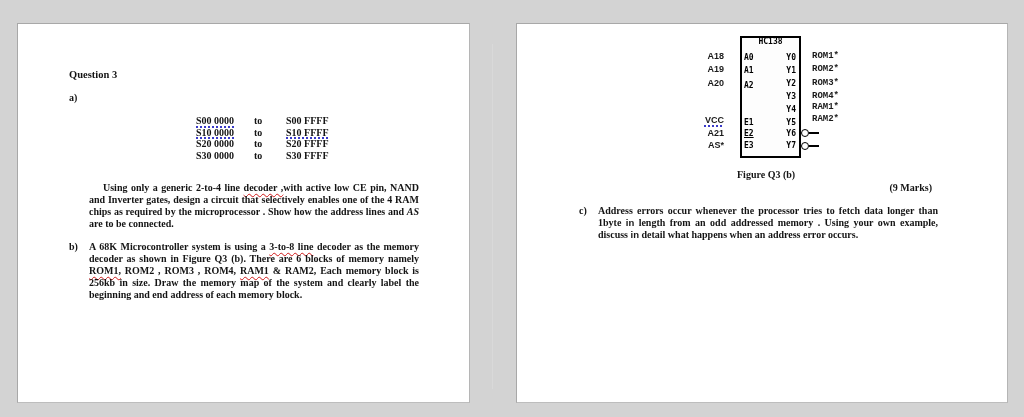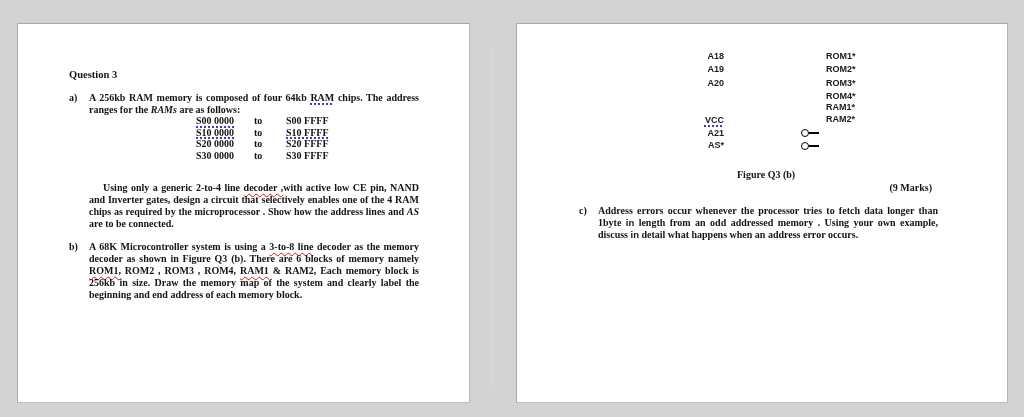--- a/index.html
+++ b/index.html
@@ -70,21 +70,21 @@
   .pin.pl { left:2px; }
   .pin.pr { right:3px; text-align:right; }
   .pin.active-low { text-decoration:underline; text-decoration-thickness:1px; text-underline-offset:1px; }
 
   .sig {
     position:absolute;
     font-family:"Liberation Sans", sans-serif; font-weight:bold; font-size:9px;
     line-height:10px; color:#1a1a1a;
   }
   .sig.sl { left:160px; width:47px; text-align:right; }
-  .sig.sr { left:309px; }
+  .sig.sr { left:295px;font-family:Liberation Mono, monospace; }
 
   .bubble {
     position:absolute; left:284px; width:8px; height:8px;
     border:1.5px solid #000; border-radius:50%; background:#fff;
   }
   .stub { position:absolute; left:292px; width:10px; height:2px; background:#000; }
 
   .caption { position:absolute; left:220px; top:145px; }
   .marks   { position:absolute; right:75px; top:158px;padding-left:21px; }
 
@@ -94,21 +94,20 @@
 <body>
 
 <div class="canvas">
 
   <div class="page page-left">
 
     <div class="doc heading" style="left:51px; top:45px;">Question 3</div>
 
     <div class="doc" style="left:51px; top:68px;">a)</div>
 
-    <p class="doc body-par" style="left:71px; top:68px; width:330px;"><span>A 256kb RAM memory is composed of four 64kb </span><span class="sq-blue">RAM</span><span> chips. The address ranges for the </span><i>RAMs</i><span> are as follows:</span></p>
 
     <div class="addr-table doc">
       <div class="addr-row">
         <span class="c1 sq-blue">S00 0000</span><span class="c2">to</span><span class="c3">S00 FFFF</span>
       </div>
       <div class="addr-row">
         <span class="c1 sq-blue">S10 0000</span><span class="c2">to</span><span class="c3 sq-blue">S10 FFFF</span>
       </div>
       <div class="addr-row">
         <span class="c1">S20 0000</span><span class="c2">to</span><span class="c3">S20 FFFF</span>
@@ -129,20 +128,38 @@
 
   <div class="page page-right">
 
     <span class="sig sl" style="top:27px;">A18</span>
     <span class="sig sl" style="top:40px;">A19</span>
     <span class="sig sl" style="top:54px;">A20</span>
     <span class="sig sl sq-blue" style="top:91px;">VCC</span>
     <span class="sig sl" style="top:104px;">A21</span>
     <span class="sig sl" style="top:116px;">AS*</span>
 
+    <div class="chip">
+      <div class="chip-title">HC138</div>
+      <span class="pin pl" style="top:15px;">A0</span>
+      <span class="pin pl" style="top:28px;">A1</span>
+      <span class="pin pl" style="top:43px;">A2</span>
+      <span class="pin pl" style="top:80px;">E1</span>
+      <span class="pin pl active-low" style="top:91px;">E2</span>
+      <span class="pin pl" style="top:103px;">E3</span>
+
+      <span class="pin pr" style="top:15px;">Y0</span>
+      <span class="pin pr" style="top:28px;">Y1</span>
+      <span class="pin pr" style="top:41px;">Y2</span>
+      <span class="pin pr" style="top:54px;">Y3</span>
+      <span class="pin pr" style="top:67px;">Y4</span>
+      <span class="pin pr" style="top:80px;">Y5</span>
+      <span class="pin pr" style="top:91px;">Y6</span>
+      <span class="pin pr" style="top:103px;">Y7</span>
+    </div>
 
     <span class="bubble" style="top:105px;"></span>
     <span class="stub" style="top:108px;"></span>
     <span class="bubble" style="top:118px;"></span>
     <span class="stub" style="top:121px;"></span>
 
     <span class="sig sr" style="top:27px;">ROM1*</span>
     <span class="sig sr" style="top:40px;">ROM2*</span>
     <span class="sig sr" style="top:54px;">ROM3*</span>
     <span class="sig sr" style="top:67px;">ROM4*</span>

